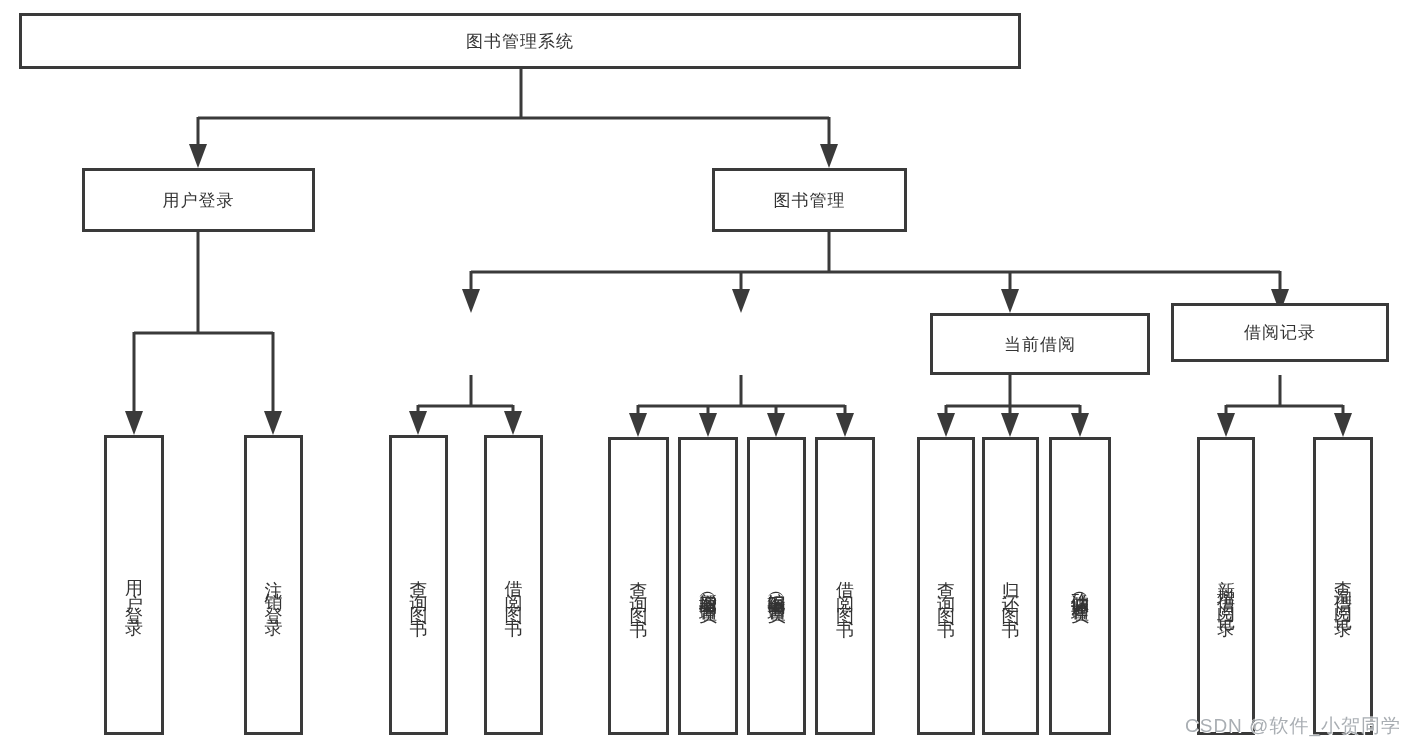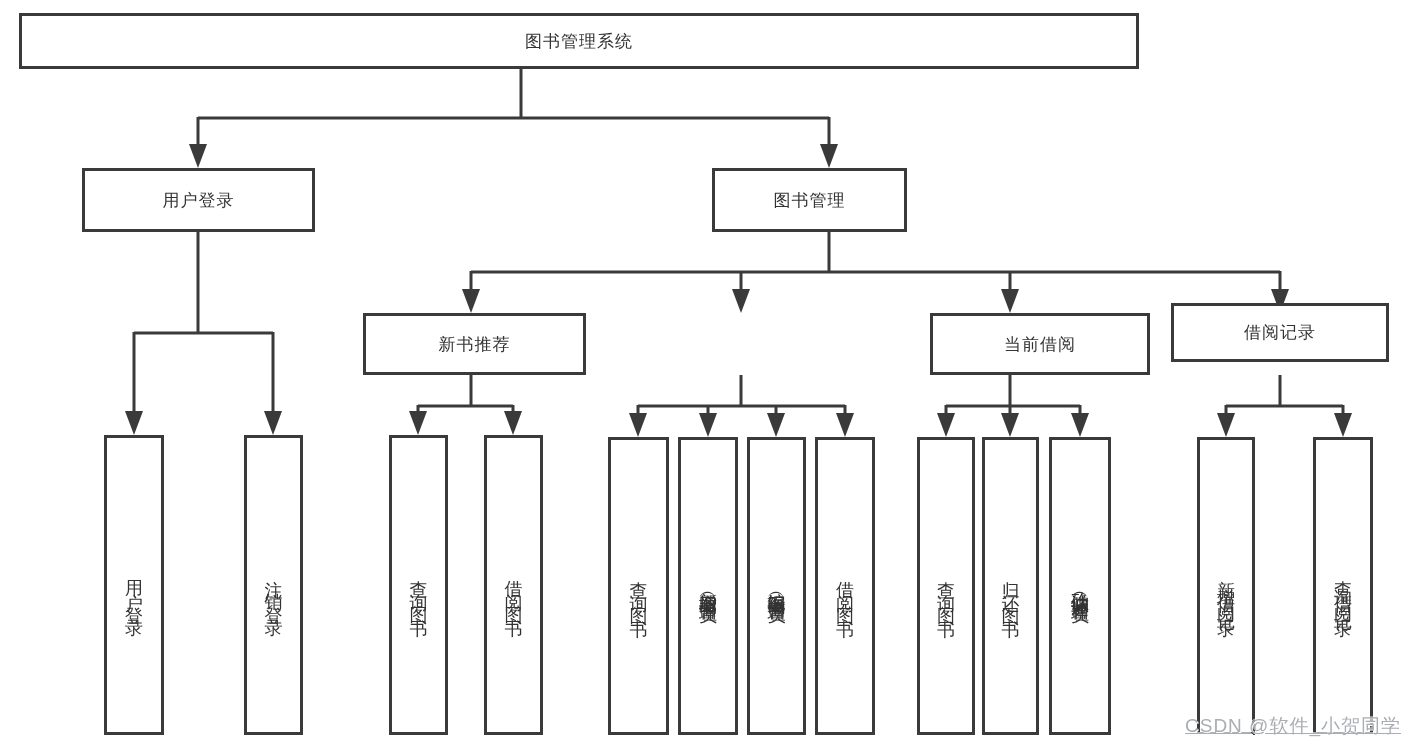--- a/index.html
+++ b/index.html
@@ -45,21 +45,20 @@
   #watermark {
     position: absolute;
     left: 1185px;
     top: 713px;
     font-size: 19px;
     color: #a9aeb3;
     text-shadow: 1px 1px 0 #ffffff, -1px -1px 0 rgba(255,255,255,0.6);
     white-space: nowrap;
     z-index: 2;
     letter-spacing: 1px;
-    text-decoration: underline;
   }
 </style>
 </head>
 <body>
 
 <div id="canvas">
 
   <svg id="connectors" viewBox="0 0 1405 747" xmlns="http://www.w3.org/2000/svg">
     <g stroke="#3a3a3a" stroke-width="3" fill="none">
 
@@ -93,26 +92,25 @@
       <polygon points="767,413 785,413 776,437"></polygon>
       <polygon points="836,413 854,413 845,437"></polygon>
       <polygon points="937,413 955,413 946,437"></polygon>
       <polygon points="1001,413 1019,413 1010,437"></polygon>
       <polygon points="1071,413 1089,413 1080,437"></polygon>
       <polygon points="1217,413 1235,413 1226,437"></polygon>
       <polygon points="1334,413 1352,413 1343,437"></polygon>
     </g>
   </svg>
 
-  <div class="node h-node" style="left:19px; top:13px; width:1120px; height:56px;">图书管理系统</div>
+  <div class="node h-node" style="left:19px; top:13px; width:1002px; height:56px;">图书管理系统</div>
 
   <div class="node h-node" style="left:82px; top:168px; width:233px; height:64px;">用户登录</div>
   <div class="node h-node" style="left:712px; top:168px; width:195px; height:64px;">图书管理</div>
 
-  <div class="node h-node" style="left:363px; top:313px; width:223px; height:62px;">新书推荐</div>
   <div class="node h-node" style="left:902px; top:313px; width:220px; height:62px;margin-left:28px;">当前借阅</div>
   <div class="node h-node" style="left:1171px; top:303px; width:218px; height:59px;">借阅记录</div>
 
   <div class="node v-node v-loose" style="left:104px; top:435px; width:60px; height:300px;">用户登录</div>
   <div class="node v-node v-loose" style="left:244px; top:435px; width:59px; height:300px;">注销登录</div>
 
   <div class="node v-node v-loose" style="left:389px; top:435px; width:59px; height:300px;">查询图书</div>
   <div class="node v-node v-loose" style="left:484px; top:435px; width:59px; height:300px;">借阅图书</div>
 
   <div class="node v-node v-loose" style="left:608px; top:437px; width:61px; height:298px;">查询图书</div>

